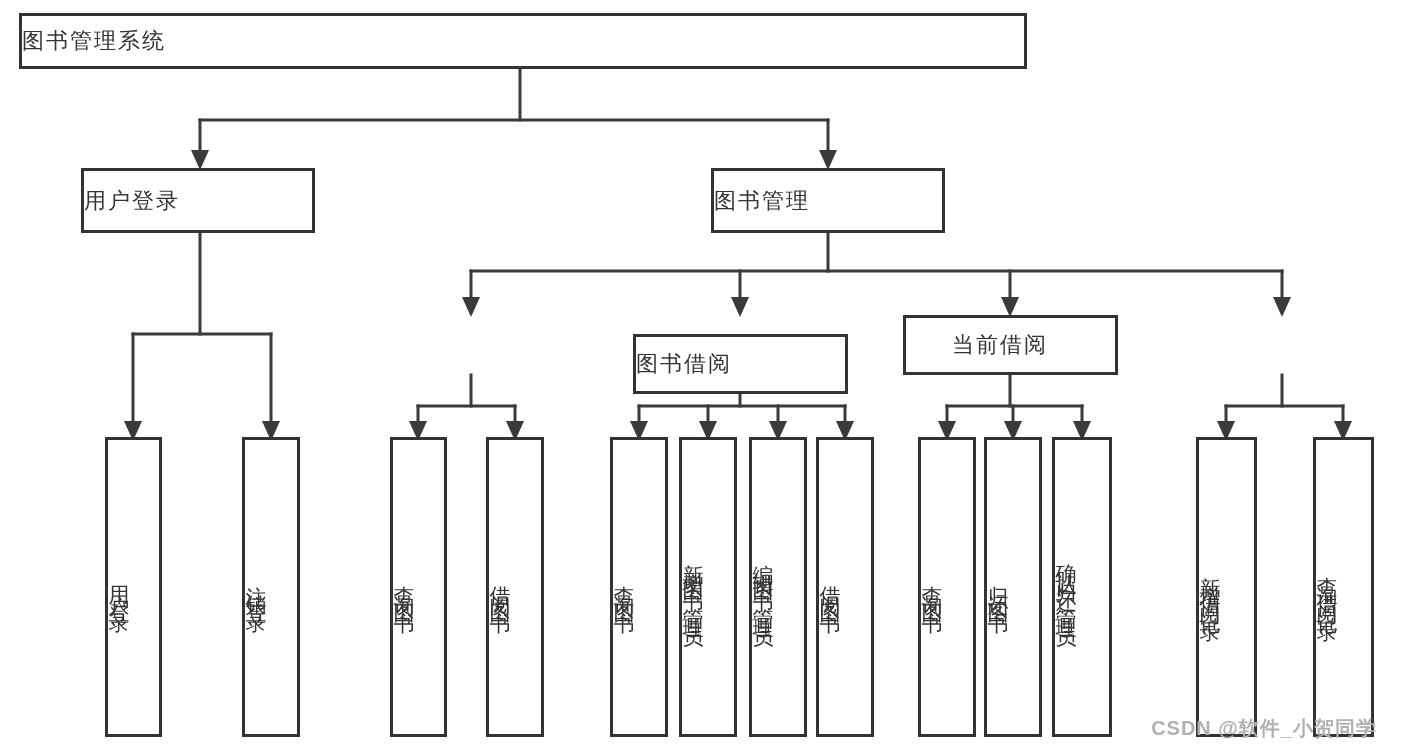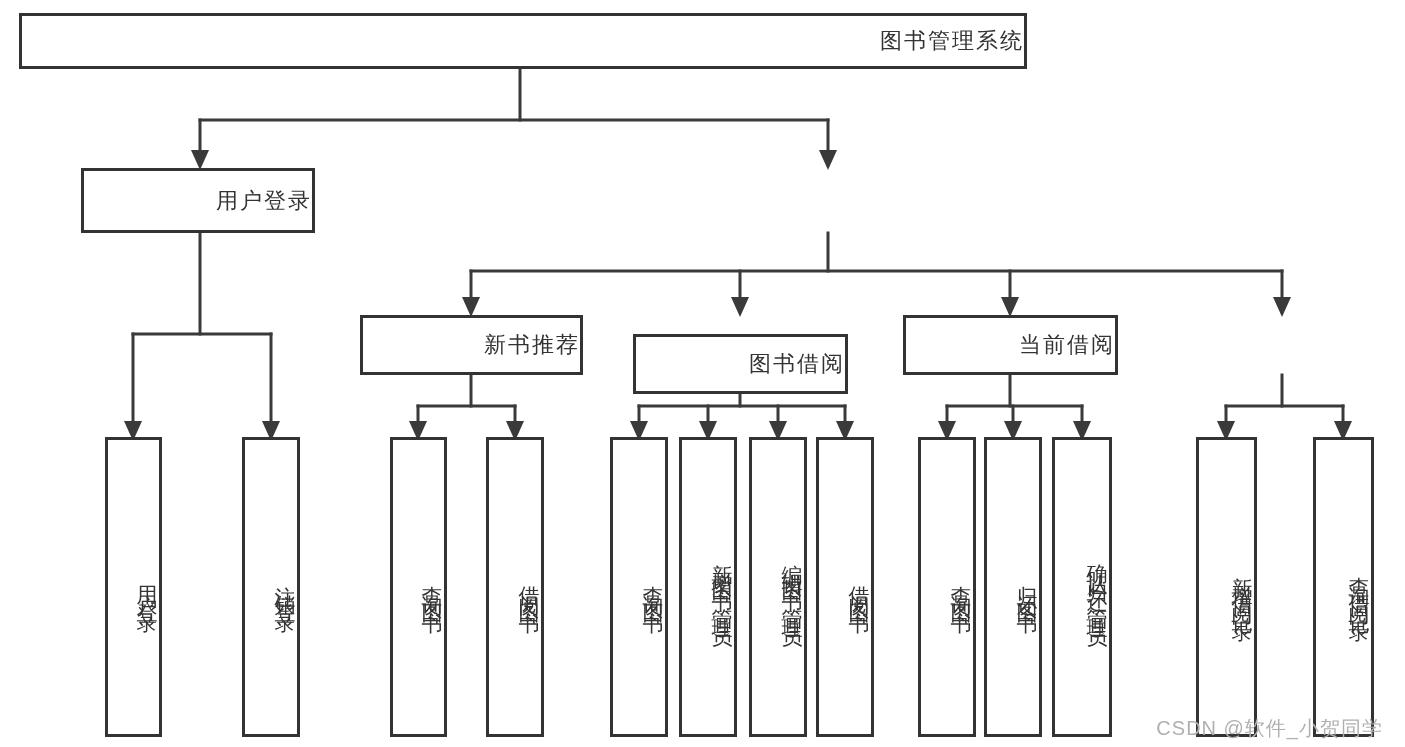--- a/index.html
+++ b/index.html
@@ -13,34 +13,34 @@
     background:var(--background);overflow:hidden;
   }
   .connectors{
     position:absolute;left:0;top:0;width:1405px;height:747px;
     color:var(--line);pointer-events:none;
   }
   .node{
     position:absolute;box-sizing:border-box;
     background:var(--box-fill);
     border:3px solid var(--border);
-    display:flex;align-items:center;justify-content:flex-end;
+    display:flex;align-items:center;justify-content:flex-start;
     color:var(--text);
   }
   .node .lbl{white-space:nowrap;}
   .h-node .lbl{font-size:22px;letter-spacing:2px;}
   .leaf{top:437px;height:300px;}
   .leaf .lbl{
     writing-mode:vertical-rl;text-orientation:mixed;
     font-size:21px;line-height:1.1;letter-spacing:9px;
     white-space:nowrap;
   }
   .watermark{
-    position:absolute;right:22px;bottom:5px;
-    font-size:20px;color:var(--watermark);letter-spacing:1px;
+    position:absolute;right:28px;bottom:5px;
+    font-size:20px;color:var(--watermark);letter-spacing:1px;font-weight:bold;
   }
 </style>
 </head>
 <body>
 
 <div class="canvas">
 
   <svg class="connectors" viewBox="0 0 1405 747" xmlns="http://www.w3.org/2000/svg" stroke="currentColor" stroke-width="3" stroke-linecap="square" fill="currentColor">
 
     <g>
@@ -117,24 +117,24 @@
     </g>
   </svg>
 
   <div class="node h-node" style="left:19px;top:13px;width:1008px;height:56px;">
     <span class="lbl">图书管理系统</span>
   </div>
 
   <div class="node h-node" style="left:81px;top:168px;width:234px;height:65px;">
     <span class="lbl">用户登录</span>
   </div>
+  <div class="node h-node" style="left:711px;top:168px;width:234px;height:65px;">
+    <span class="lbl">图书管理</span>
+  </div>
 
-  <div class="node h-node" style="left:360px;top:315px;width:223px;height:60px;">
-    <span class="lbl">新书推荐</span>
-  </div>
   <div class="node h-node" style="left:633px;top:315px;width:215px;height:60px;margin-top:19px;">
     <span class="lbl">图书借阅</span>
   </div>
   <div class="node h-node" style="left:903px;top:315px;width:215px;height:60px;padding-left:46px;">
     <span class="lbl">当前借阅</span>
   </div>
 
   <div class="node leaf" style="left:105px;width:57px;">
     <span class="lbl">用户登录</span>
   </div>

